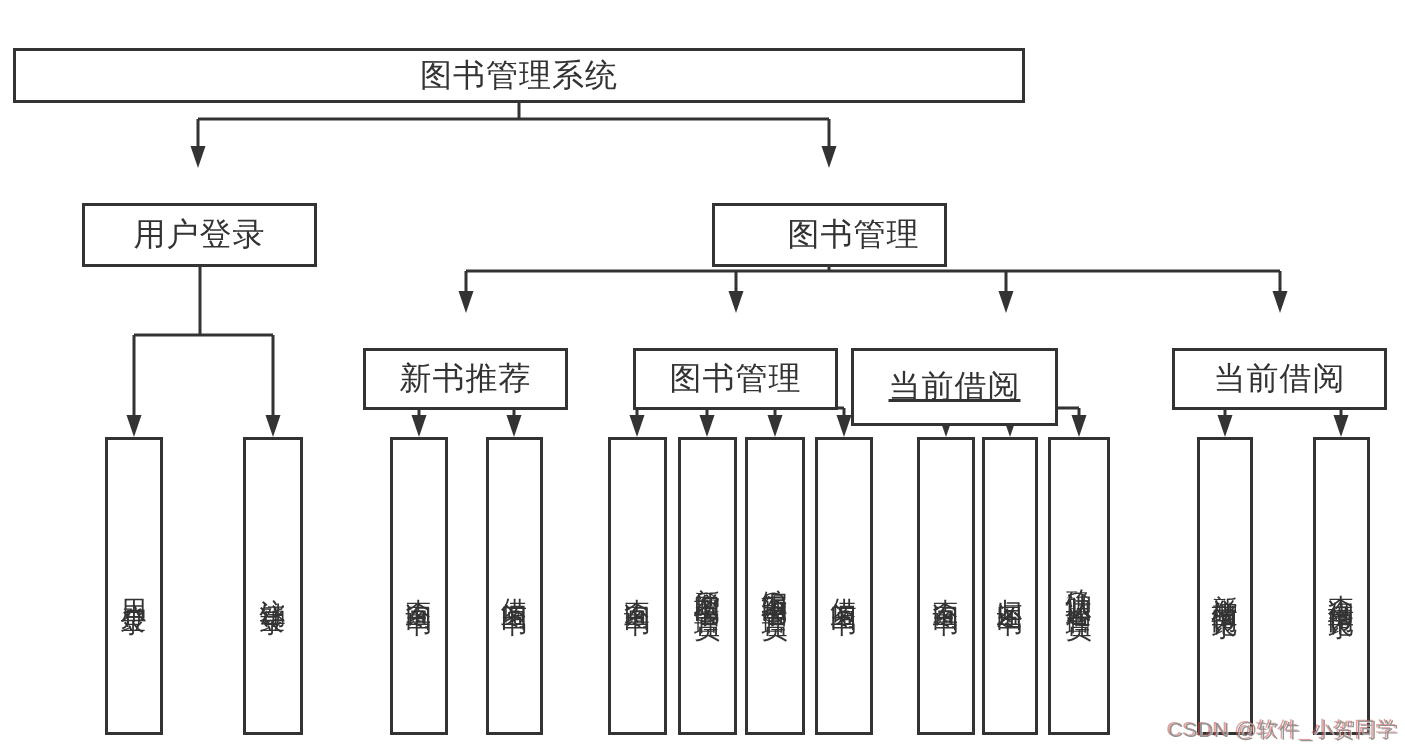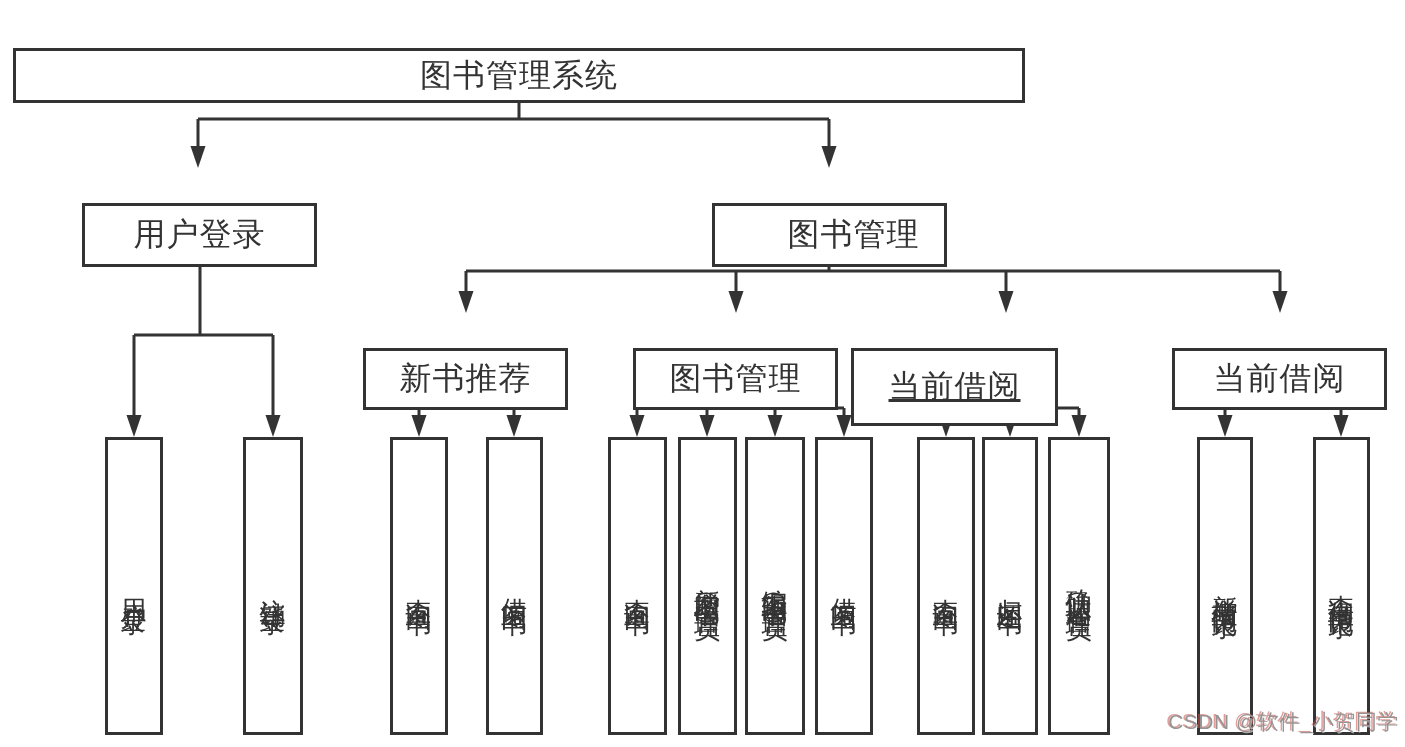--- a/index.html
+++ b/index.html
@@ -42,21 +42,21 @@
   .node.v .vtext {
     writing-mode: vertical-rl;
     text-orientation: mixed;
     letter-spacing: 4px;
     line-height: 1;
     white-space: nowrap;
   }
   #watermark {
     position: absolute;
     right: 6px;
-    bottom: 11px;
+    bottom: 3px;
     font-size: 21px;
     color: #949494;
     letter-spacing: 0.5px;
     text-shadow: -2px -1px 0 rgba(201, 81, 73, 0.55), 1px 1px 0 rgba(255,255,255,0.6);
     white-space: nowrap;
   }
 </style>
 </head>
 <body>
 

